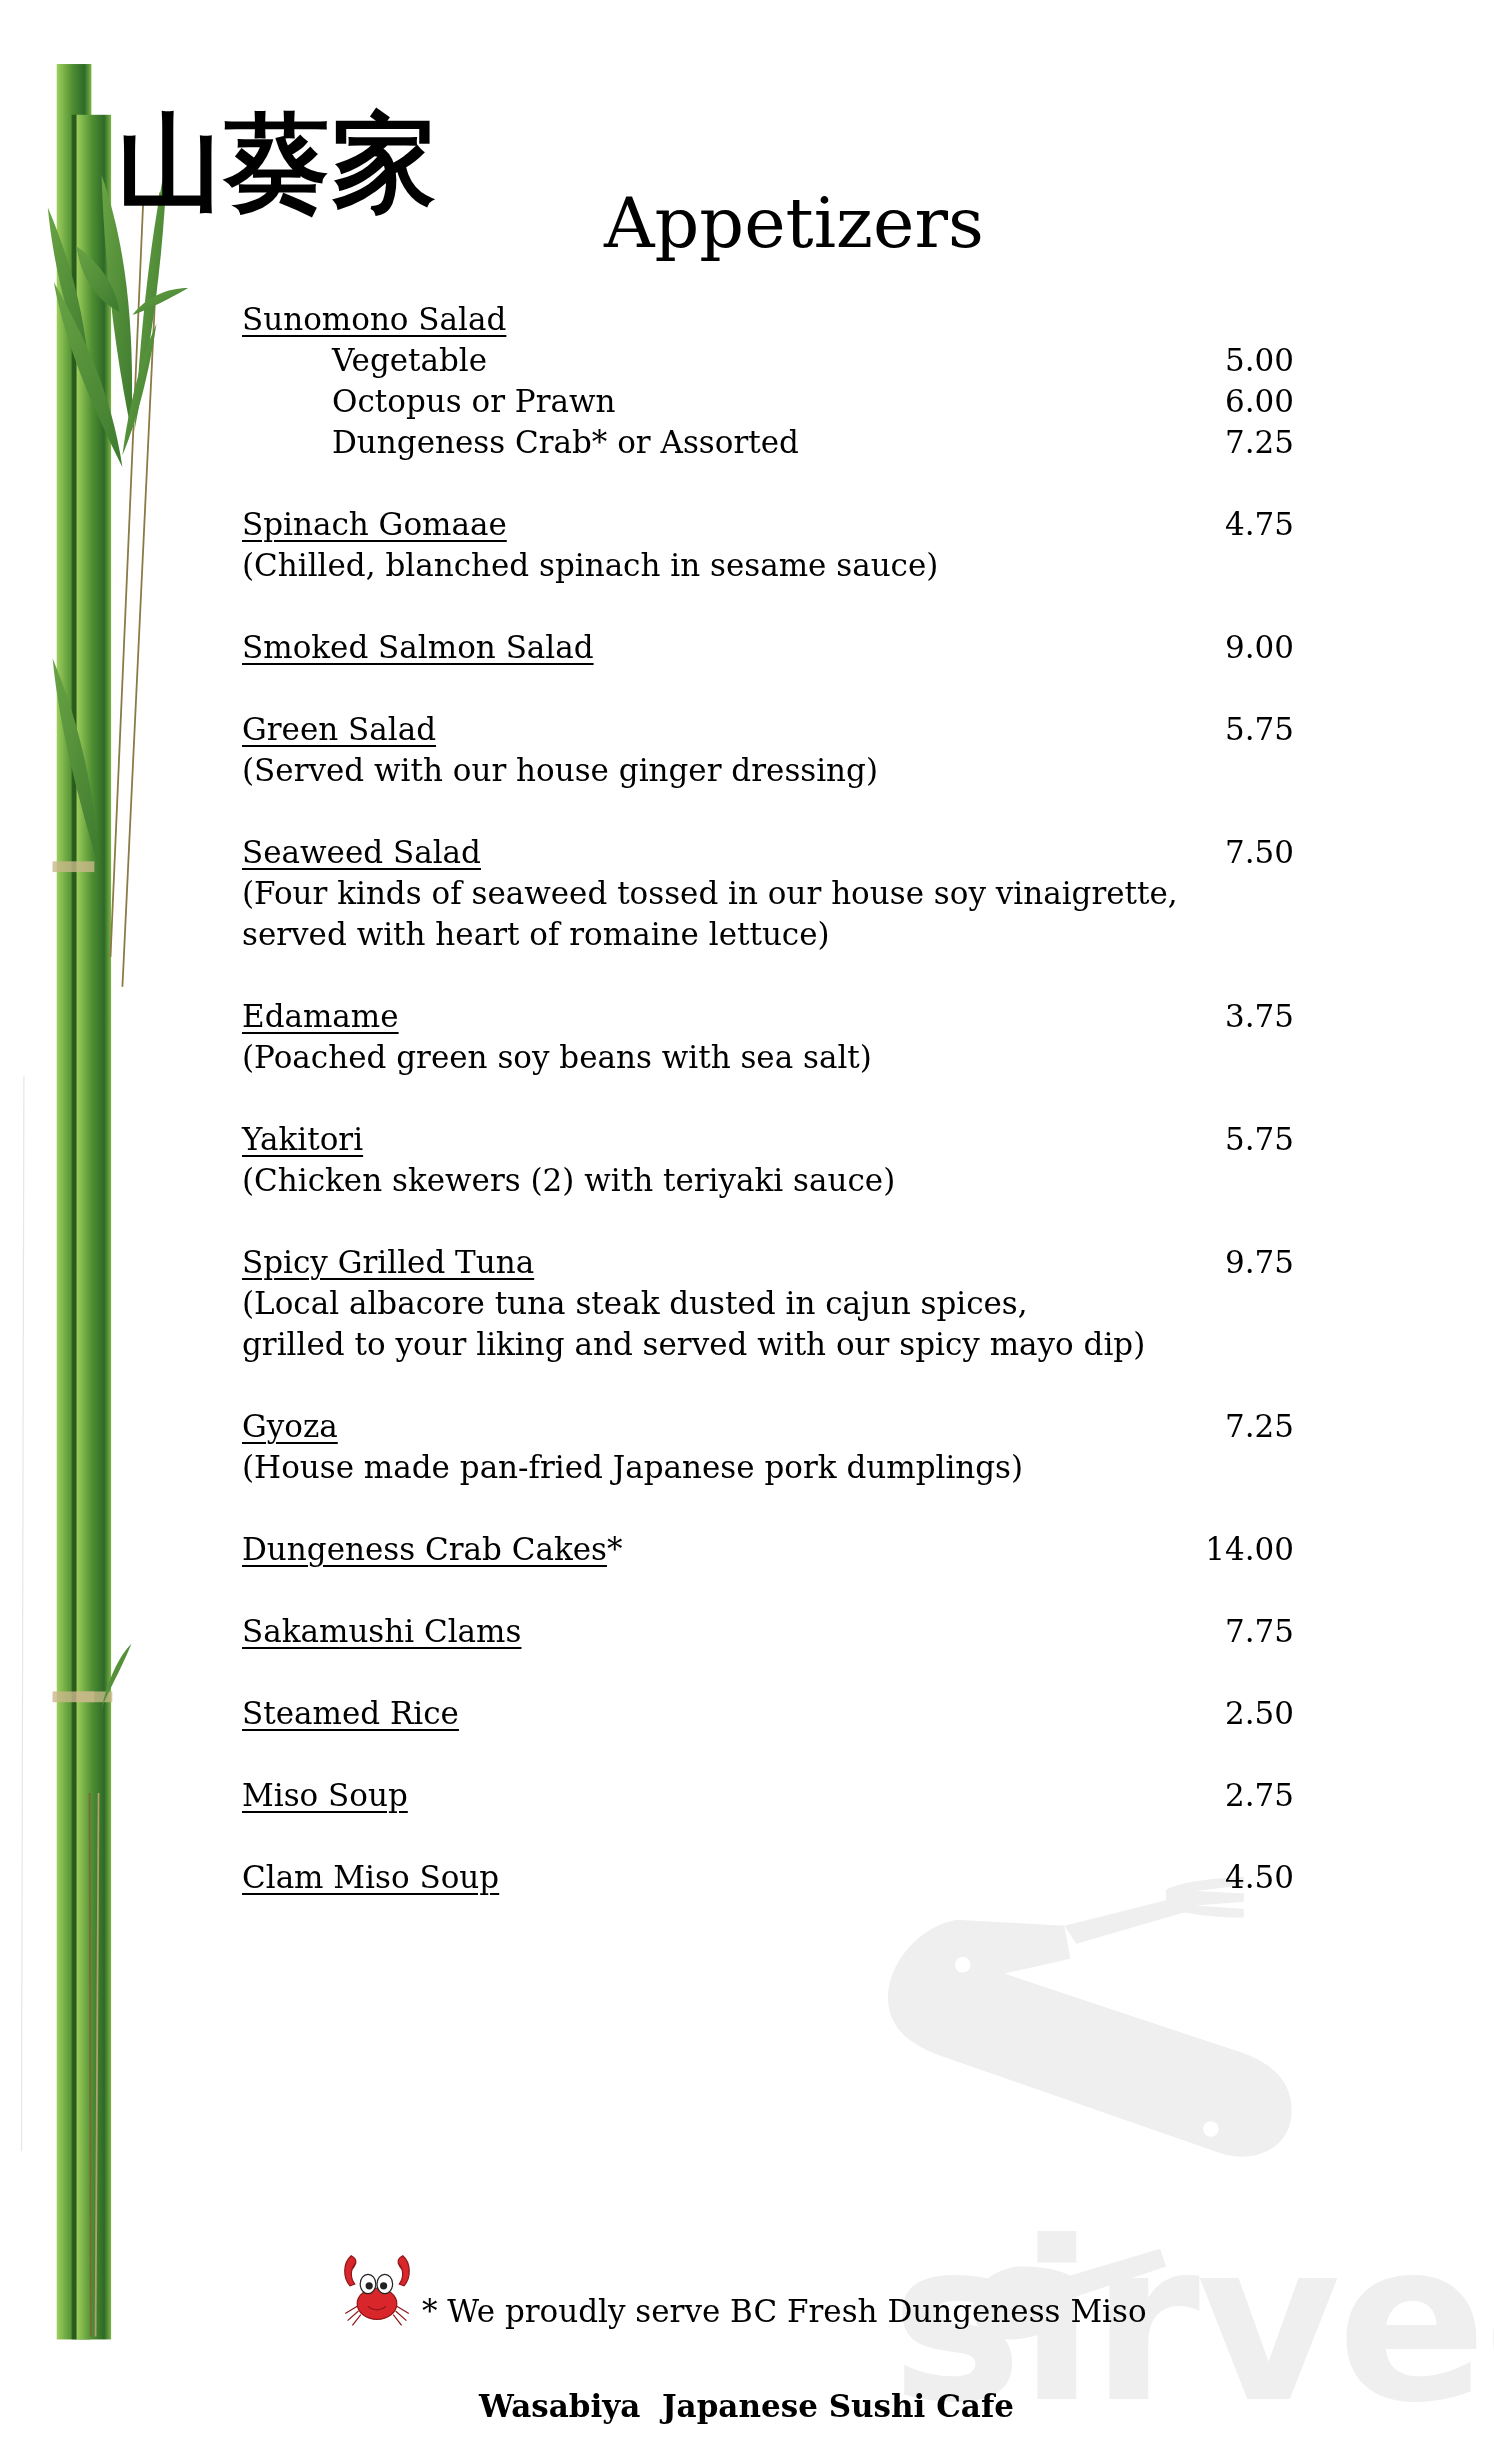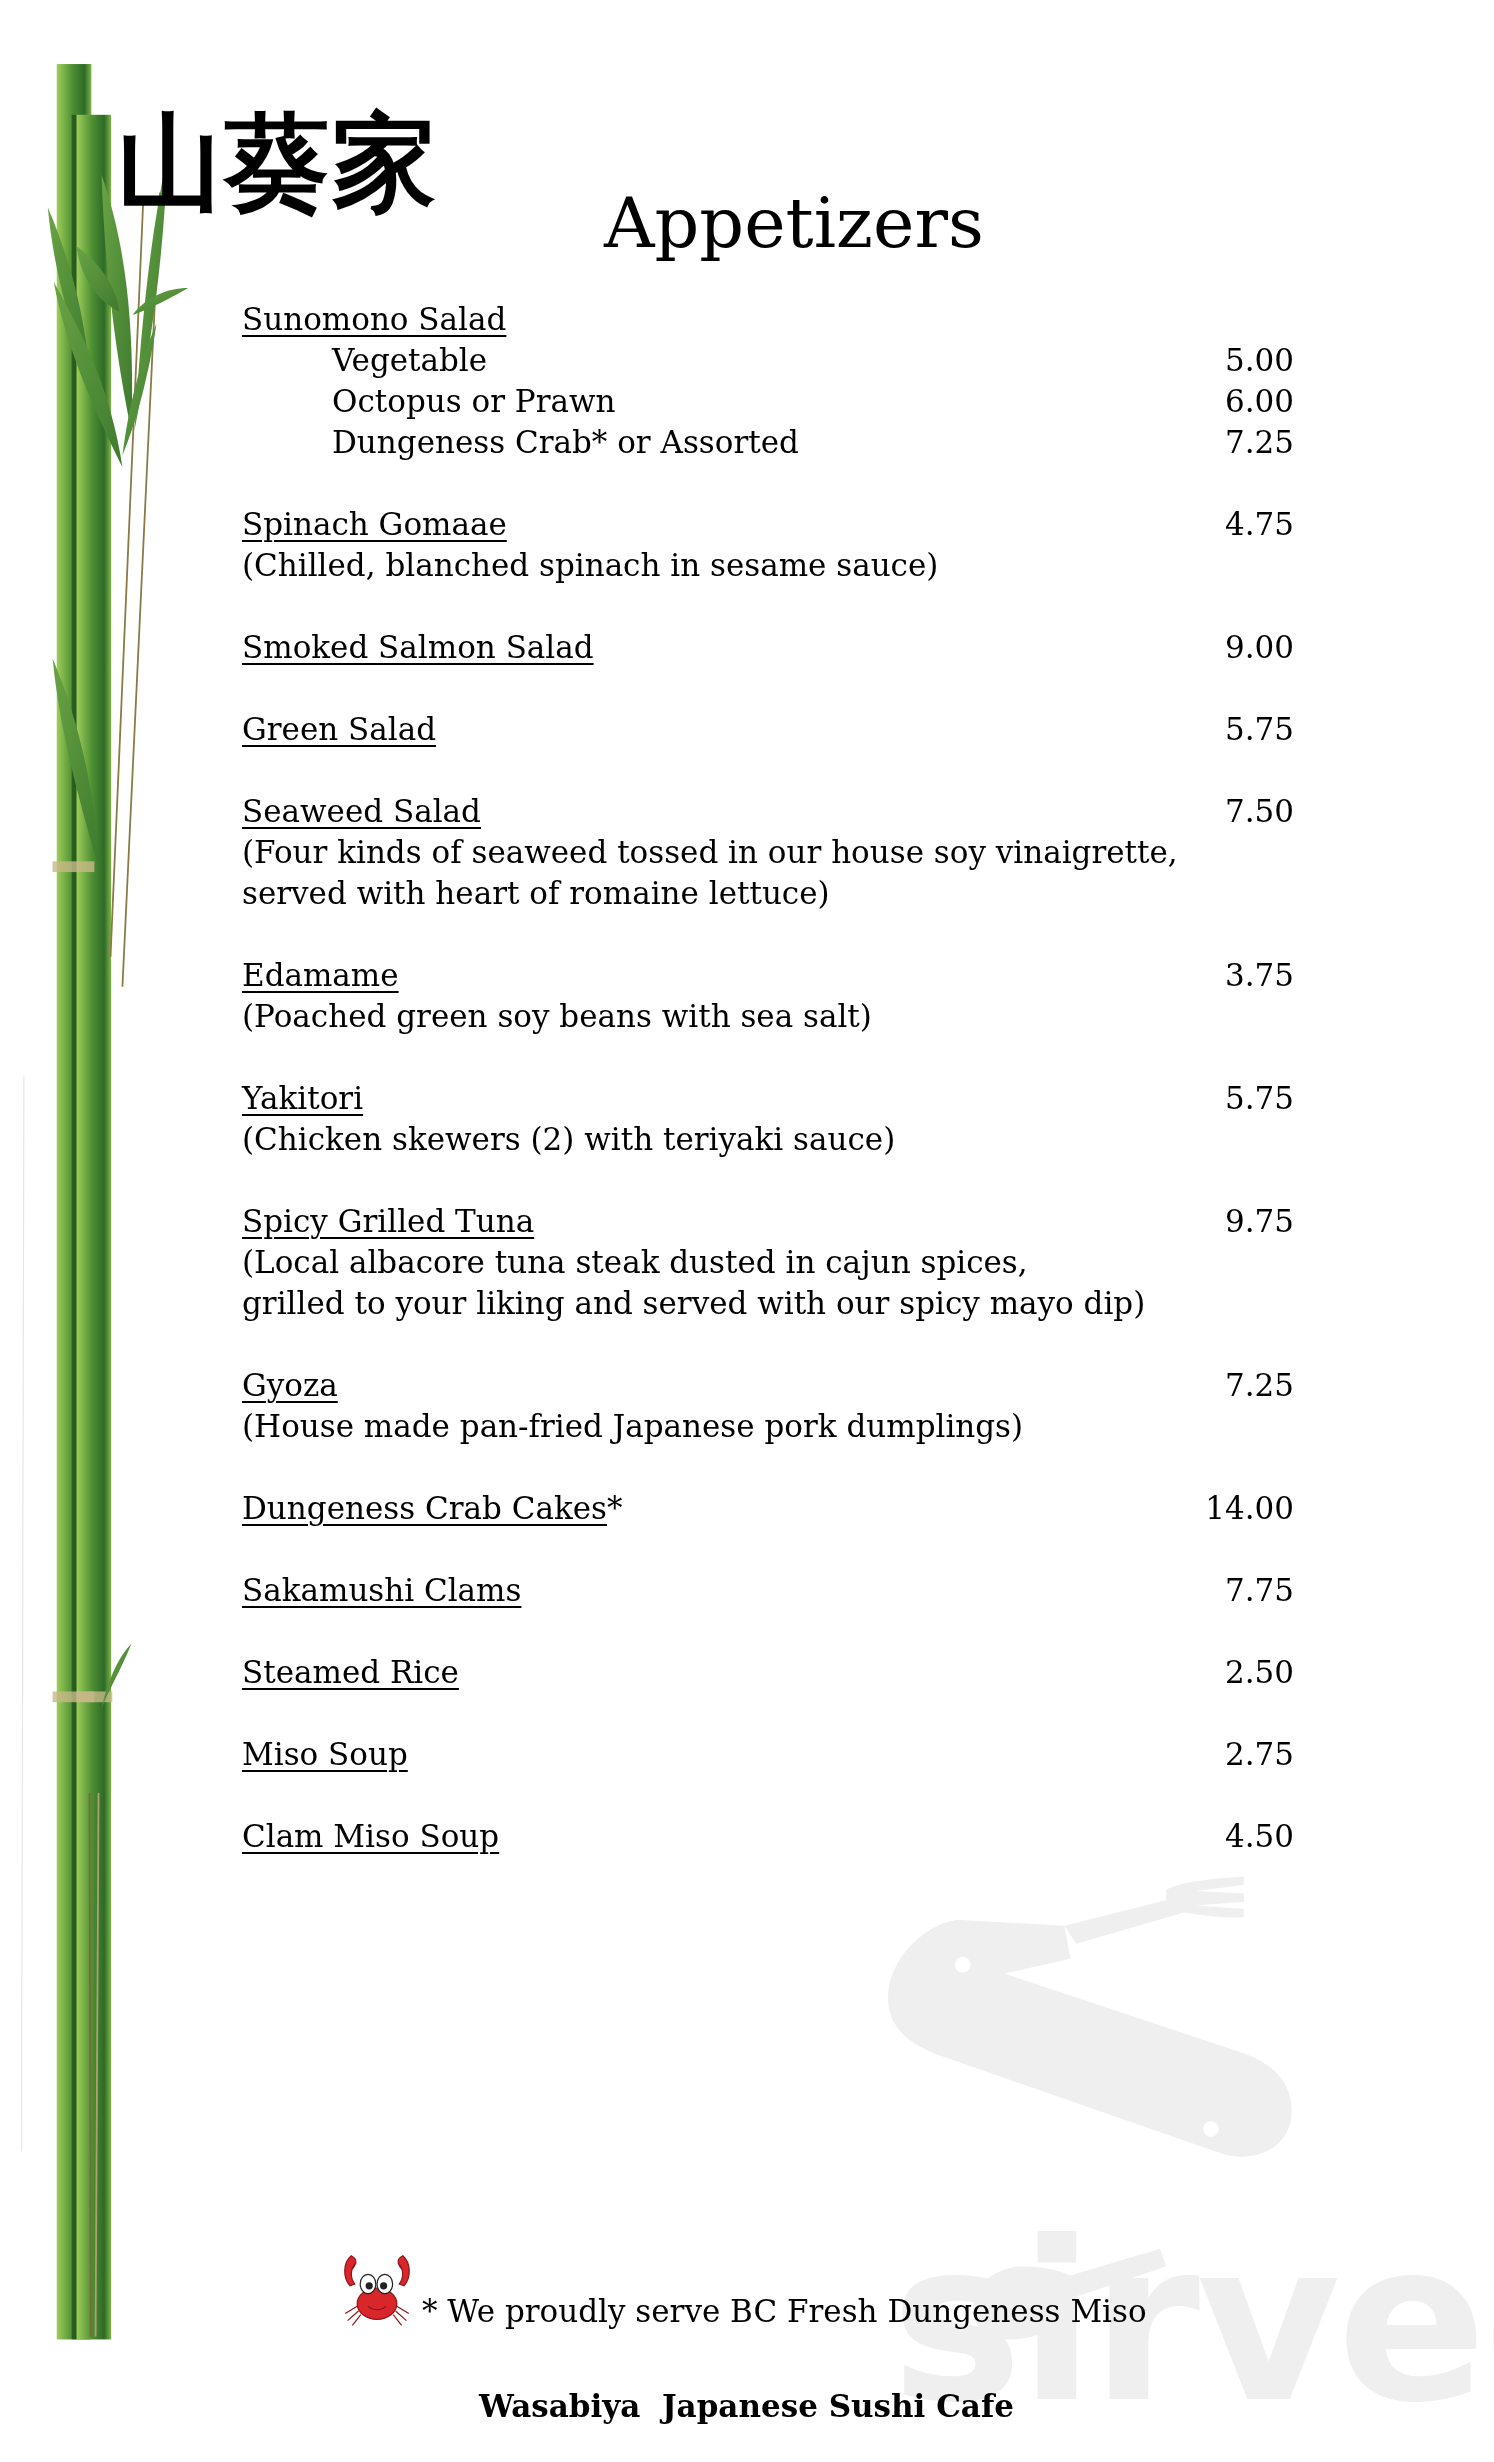--- a/index.html
+++ b/index.html
@@ -113,20 +113,21 @@
   </div>
 
   <div class="item">
     <div class="row"><span class="name">Smoked Salmon Salad</span>
       <span class="price">9.00</span></div>
   </div>
 
   <div class="item">
     <div class="row"><span class="name">Green Salad</span>
       <span class="price">5.75</span></div>
+    <div class="desc">(Served with our house ginger dressing)</div>
   </div>
 
   <div class="item">
     <div class="row"><span class="name">Seaweed Salad</span>
       <span class="price">7.50</span></div>
     <div class="desc">(Four kinds of seaweed tossed in our house soy vinaigrette,
 served with heart of romaine lettuce)</div>
   </div>
 
   <div class="item">

